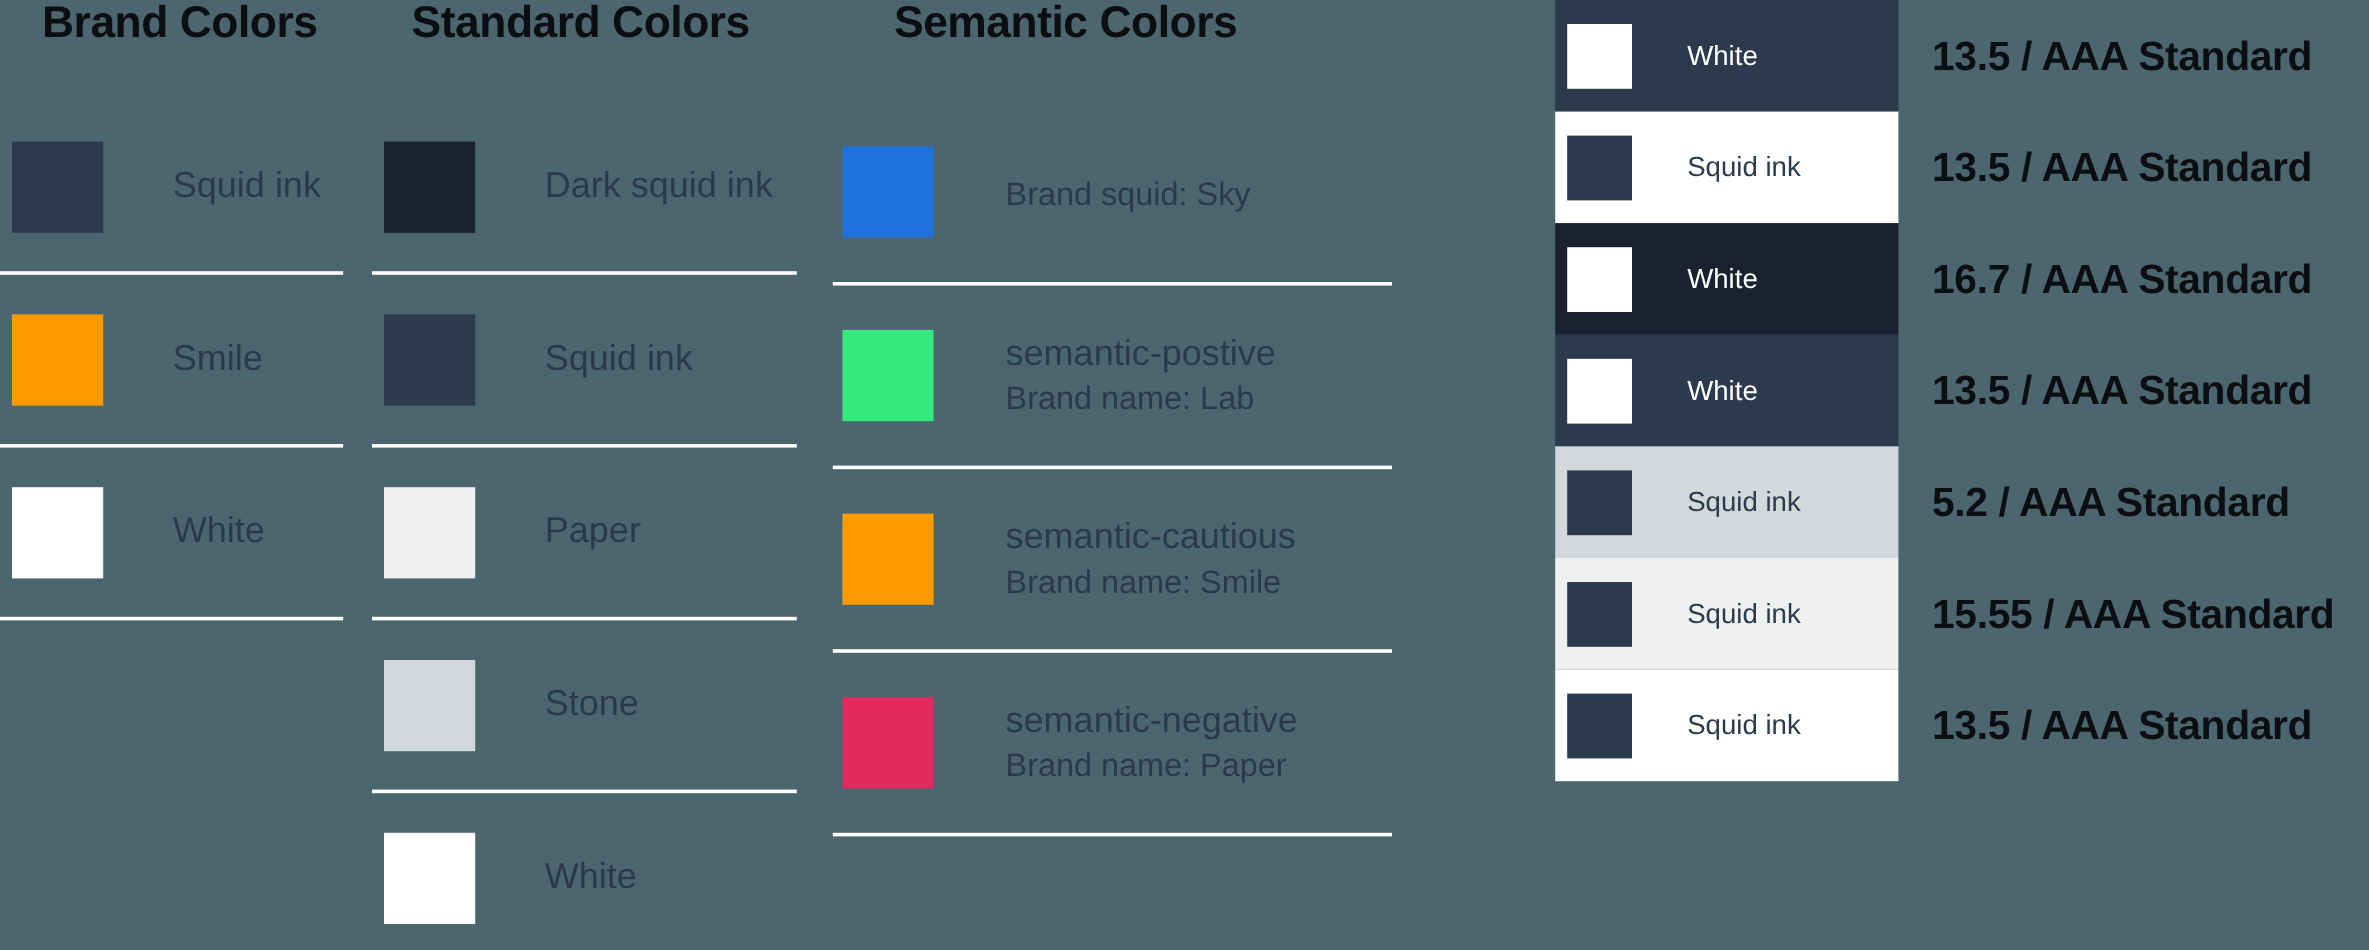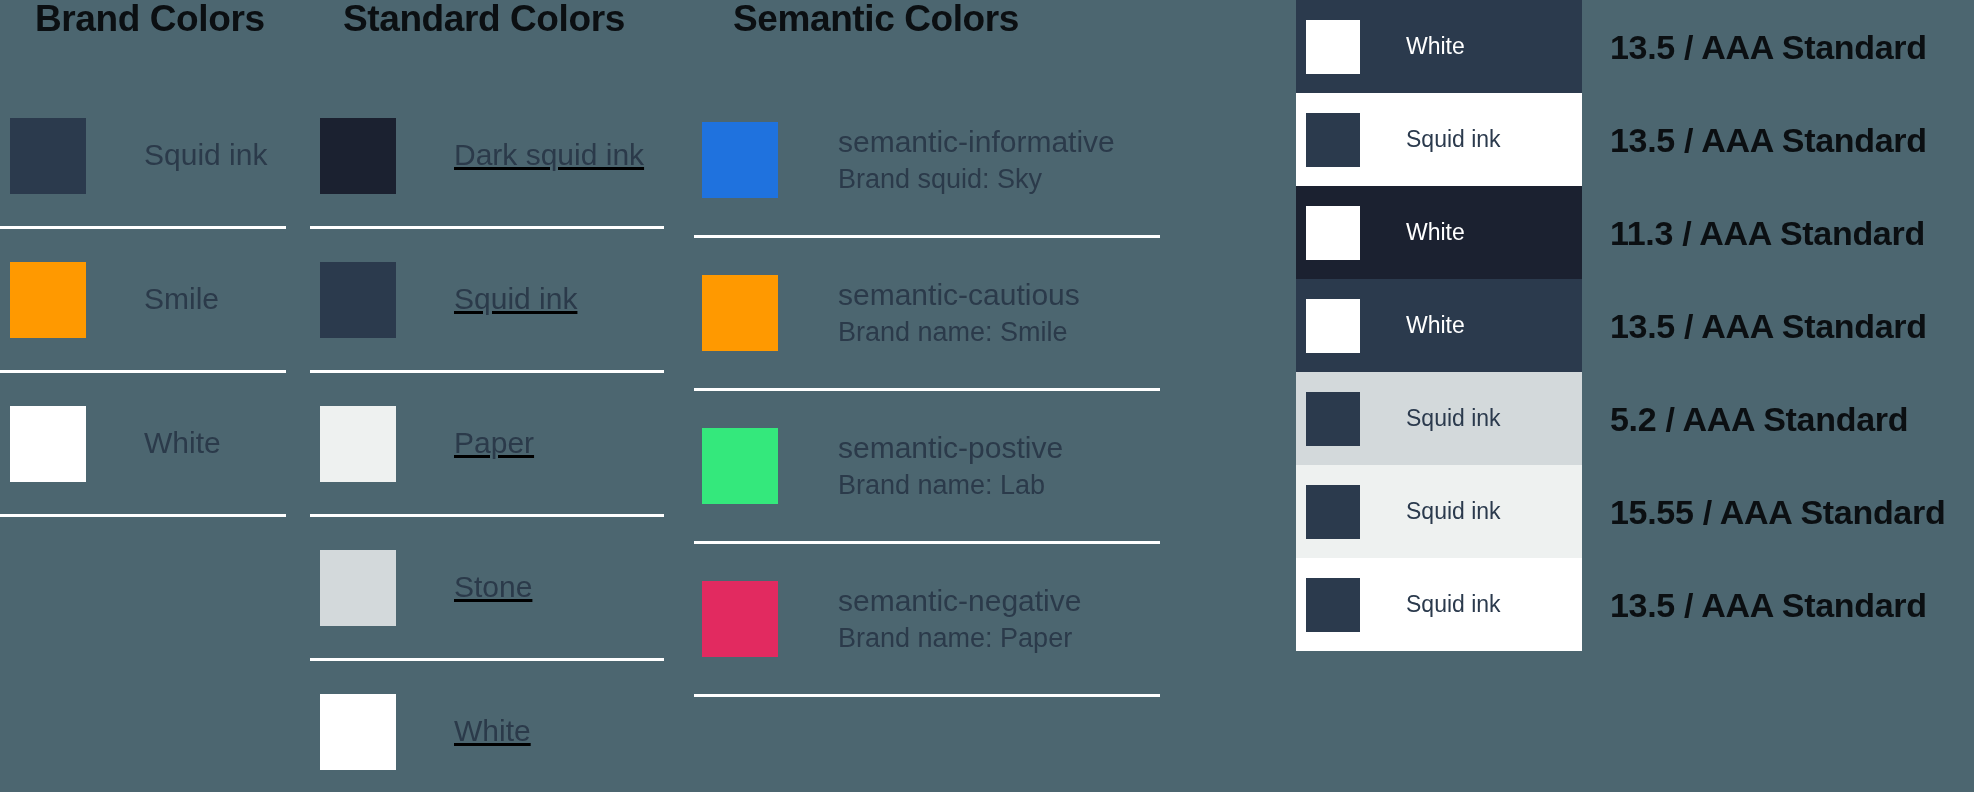--- a/index.html
+++ b/index.html
@@ -81,26 +81,26 @@
   #col-brand .col-title { margin-left: 0; }
   #col-brand .swatch-list { margin-top: 48px; }
   #col-brand .swatch-row { height: 144px; padding-left: 10px; }
   #col-brand .swatch-box { margin-left: 0; }
   #col-brand .swatch-meta { margin-left: 58px; }
 
   
   #col-neutral { left: 310px; width: 354px; }
   #col-neutral .col-title { margin-left: -2px; }
   #col-neutral .swatch-list { margin-top: 48px; }
-  #col-neutral .swatch-row { height: 144px; padding-left: 10px; text-decoration: underline; }
+  #col-neutral .swatch-row { height: 144px; padding-left: 10px; }
   #col-neutral .swatch-meta { margin-left: 58px; }
 
   
   #col-semantic { left: 694px; width: 466px; }
-  #col-semantic .col-title { margin-left: 4px; }
+  #col-semantic .col-title { margin-left: 16px; }
   #col-semantic .swatch-list { margin-top: 48px; }
   #col-semantic .swatch-row { height: 153px; padding-left: 8px; }
   #col-semantic .swatch-meta { margin-left: 60px; }
 
   
   #contrast-area {
     position: absolute;
     left: 1296px;
     top: 0;
     width: 678px;
@@ -219,38 +219,37 @@
     </div>
   </section>
 
   <section class="palette-col" id="col-semantic">
     <h2 class="col-title">Semantic Colors</h2>
     <div class="swatch-list">
 
       <div class="swatch-row">
         <span class="swatch-box" style="background:#1f72de"></span>
         <span class="swatch-meta">
-          <span class="swatch-name">semantic-informative</span>
           <span class="swatch-sub">Brand squid: Sky</span>
+        </span>
+      </div>
+
+      <div class="swatch-row">
+        <span class="swatch-box" style="background:#34e87c"></span>
+        <span class="swatch-meta">
+          <span class="swatch-name">semantic-postive</span>
+          <span class="swatch-sub">Brand name: Lab</span>
         </span>
       </div>
 
       <div class="swatch-row">
         <span class="swatch-box" style="background:#ff9900"></span>
         <span class="swatch-meta">
           <span class="swatch-name">semantic-cautious</span>
           <span class="swatch-sub">Brand name: Smile</span>
-        </span>
-      </div>
-
-      <div class="swatch-row">
-        <span class="swatch-box" style="background:#34e87c"></span>
-        <span class="swatch-meta">
-          <span class="swatch-name">semantic-postive</span>
-          <span class="swatch-sub">Brand name: Lab</span>
         </span>
       </div>
 
       <div class="swatch-row">
         <span class="swatch-box" style="background:#e22a60"></span>
         <span class="swatch-meta">
           <span class="swatch-name">semantic-negative</span>
           <span class="swatch-sub">Brand name: Paper</span>
         </span>
       </div>
@@ -274,21 +273,21 @@
         <span class="contrast-label" style="color:#2b3a4d">Squid ink</span>
       </div>
       <span class="contrast-ratio">13.5 / AAA Standard</span>
     </div>
 
     <div class="contrast-row">
       <div class="contrast-card" style="background:#1b2130">
         <span class="contrast-swatch" style="background:#ffffff"></span>
         <span class="contrast-label" style="color:#ffffff">White</span>
       </div>
-      <span class="contrast-ratio">11.3 / AAA Standard</span>
+      <span class="contrast-ratio">16.7 / AAA Standard</span>
     </div>
 
     <div class="contrast-row">
       <div class="contrast-card" style="background:#2b3a4d">
         <span class="contrast-swatch" style="background:#ffffff"></span>
         <span class="contrast-label" style="color:#ffffff">White</span>
       </div>
       <span class="contrast-ratio">13.5 / AAA Standard</span>
     </div>
 

